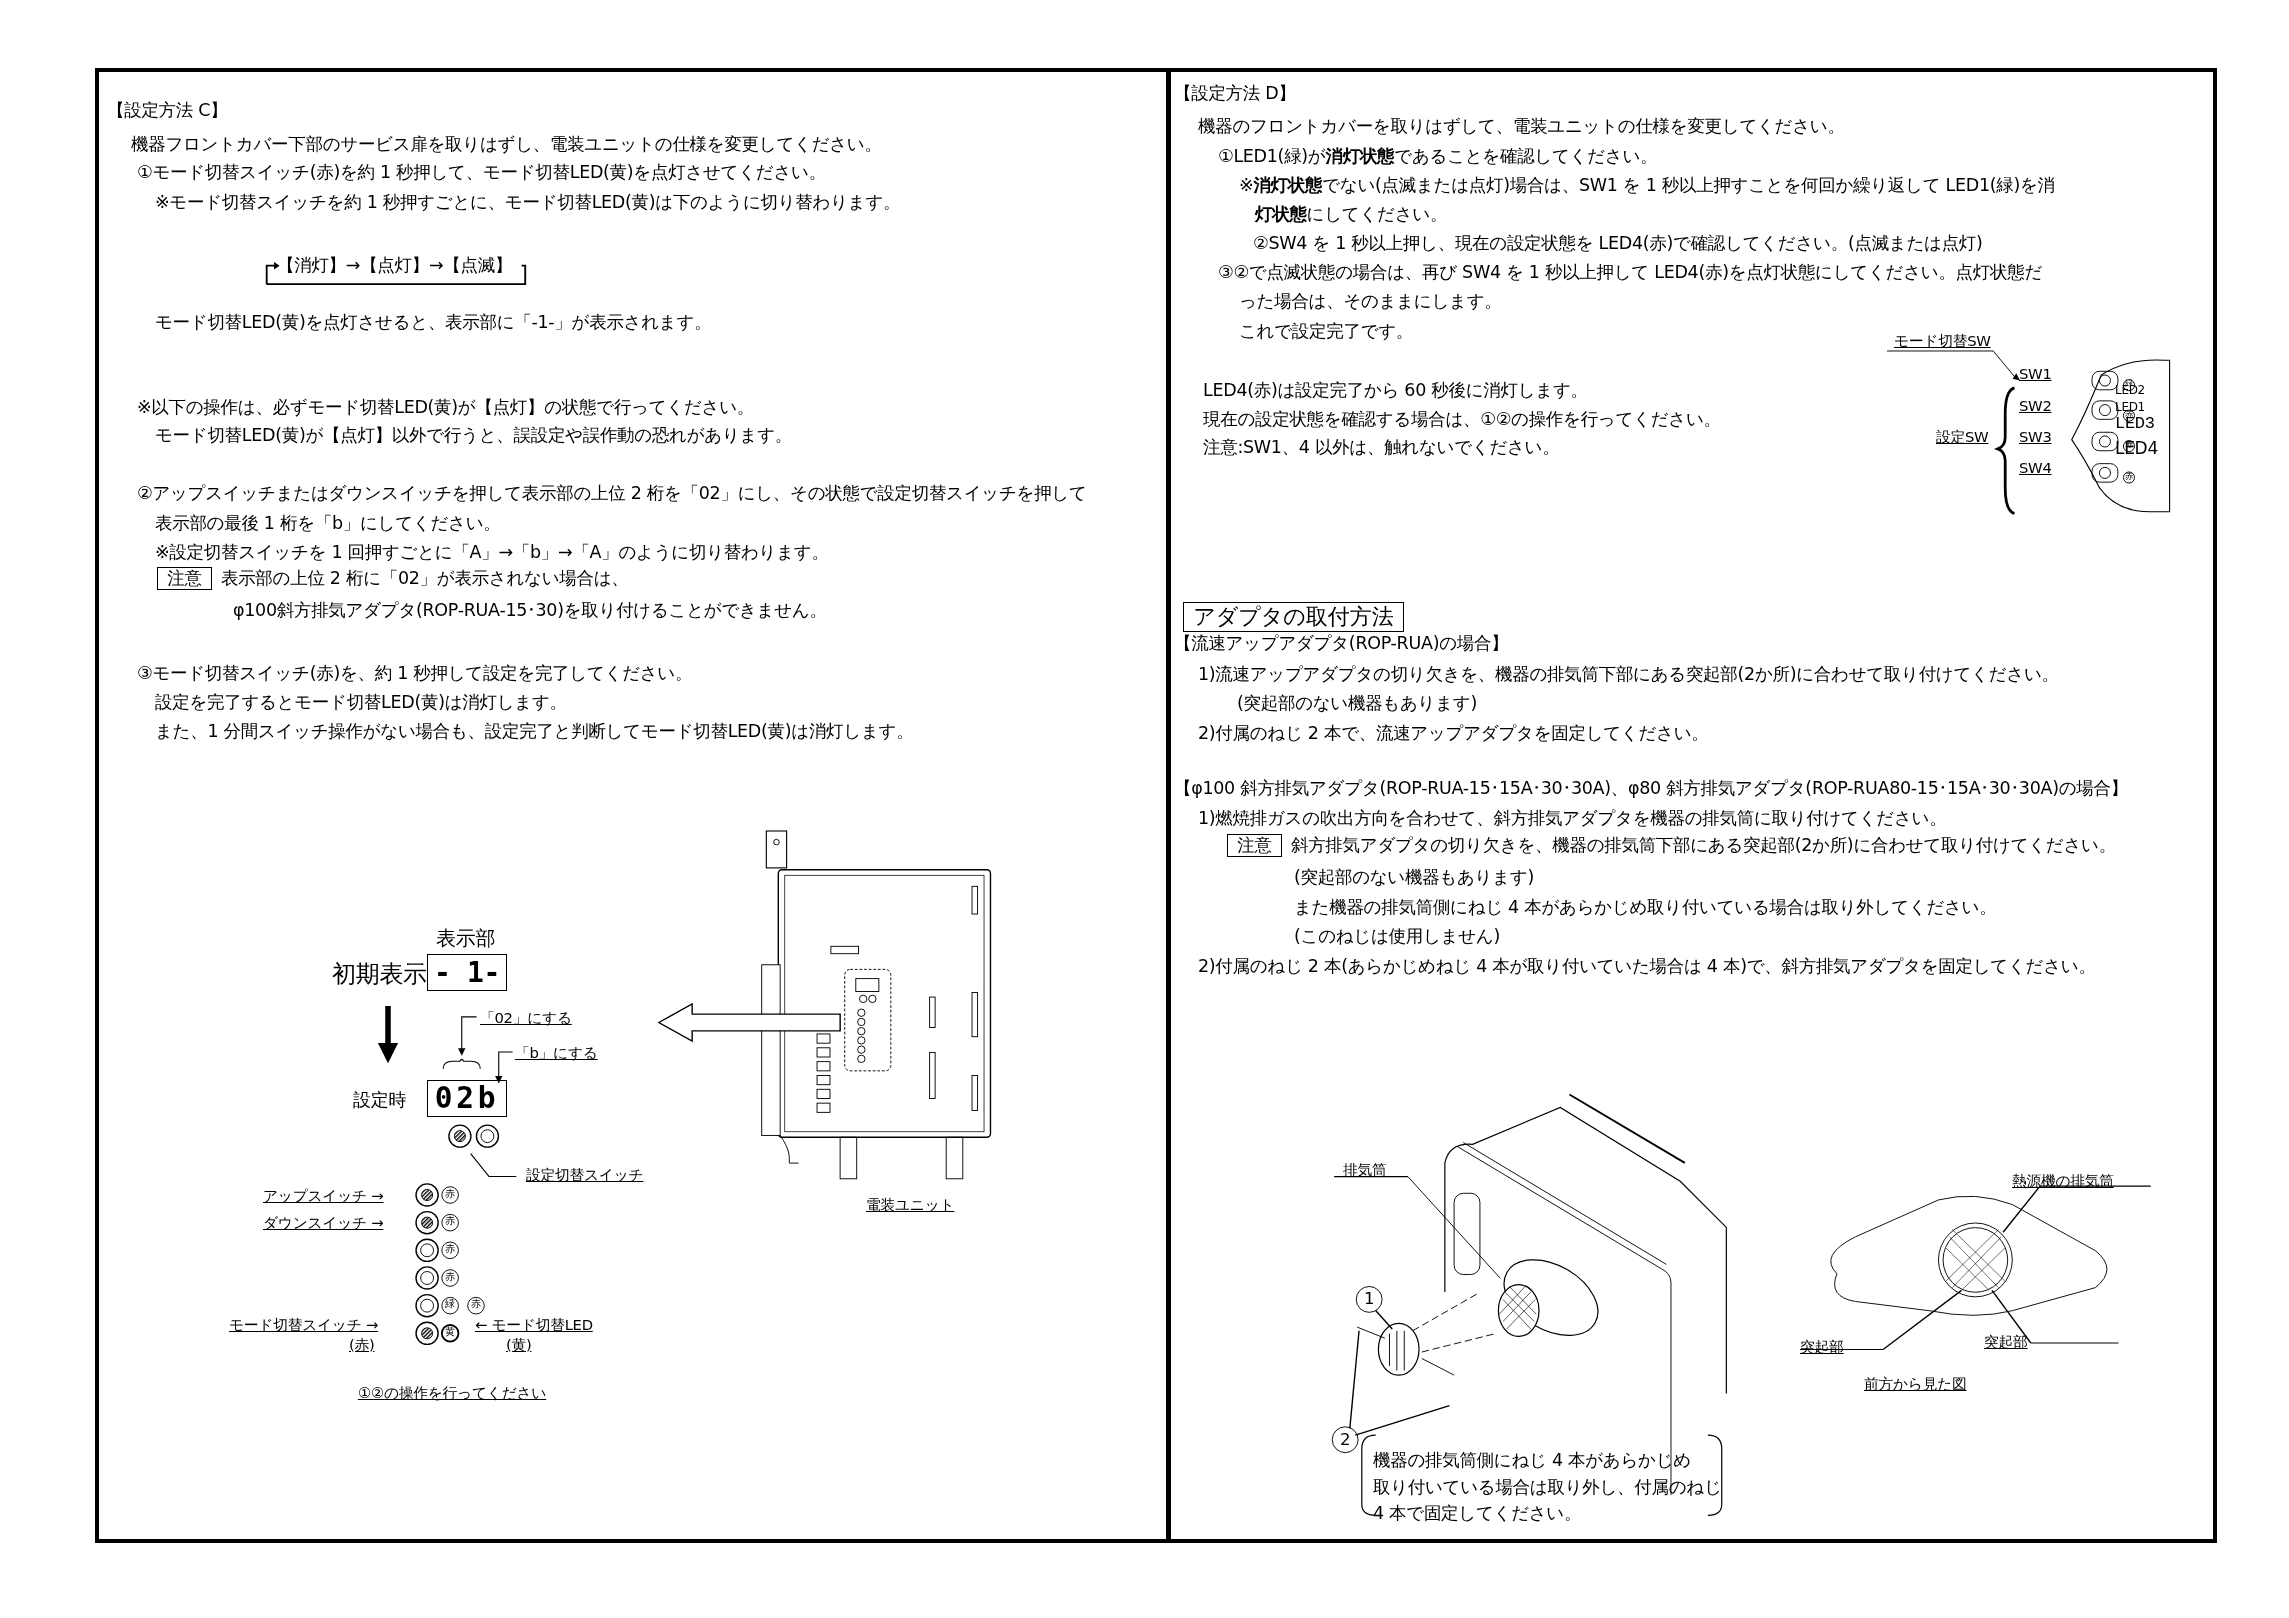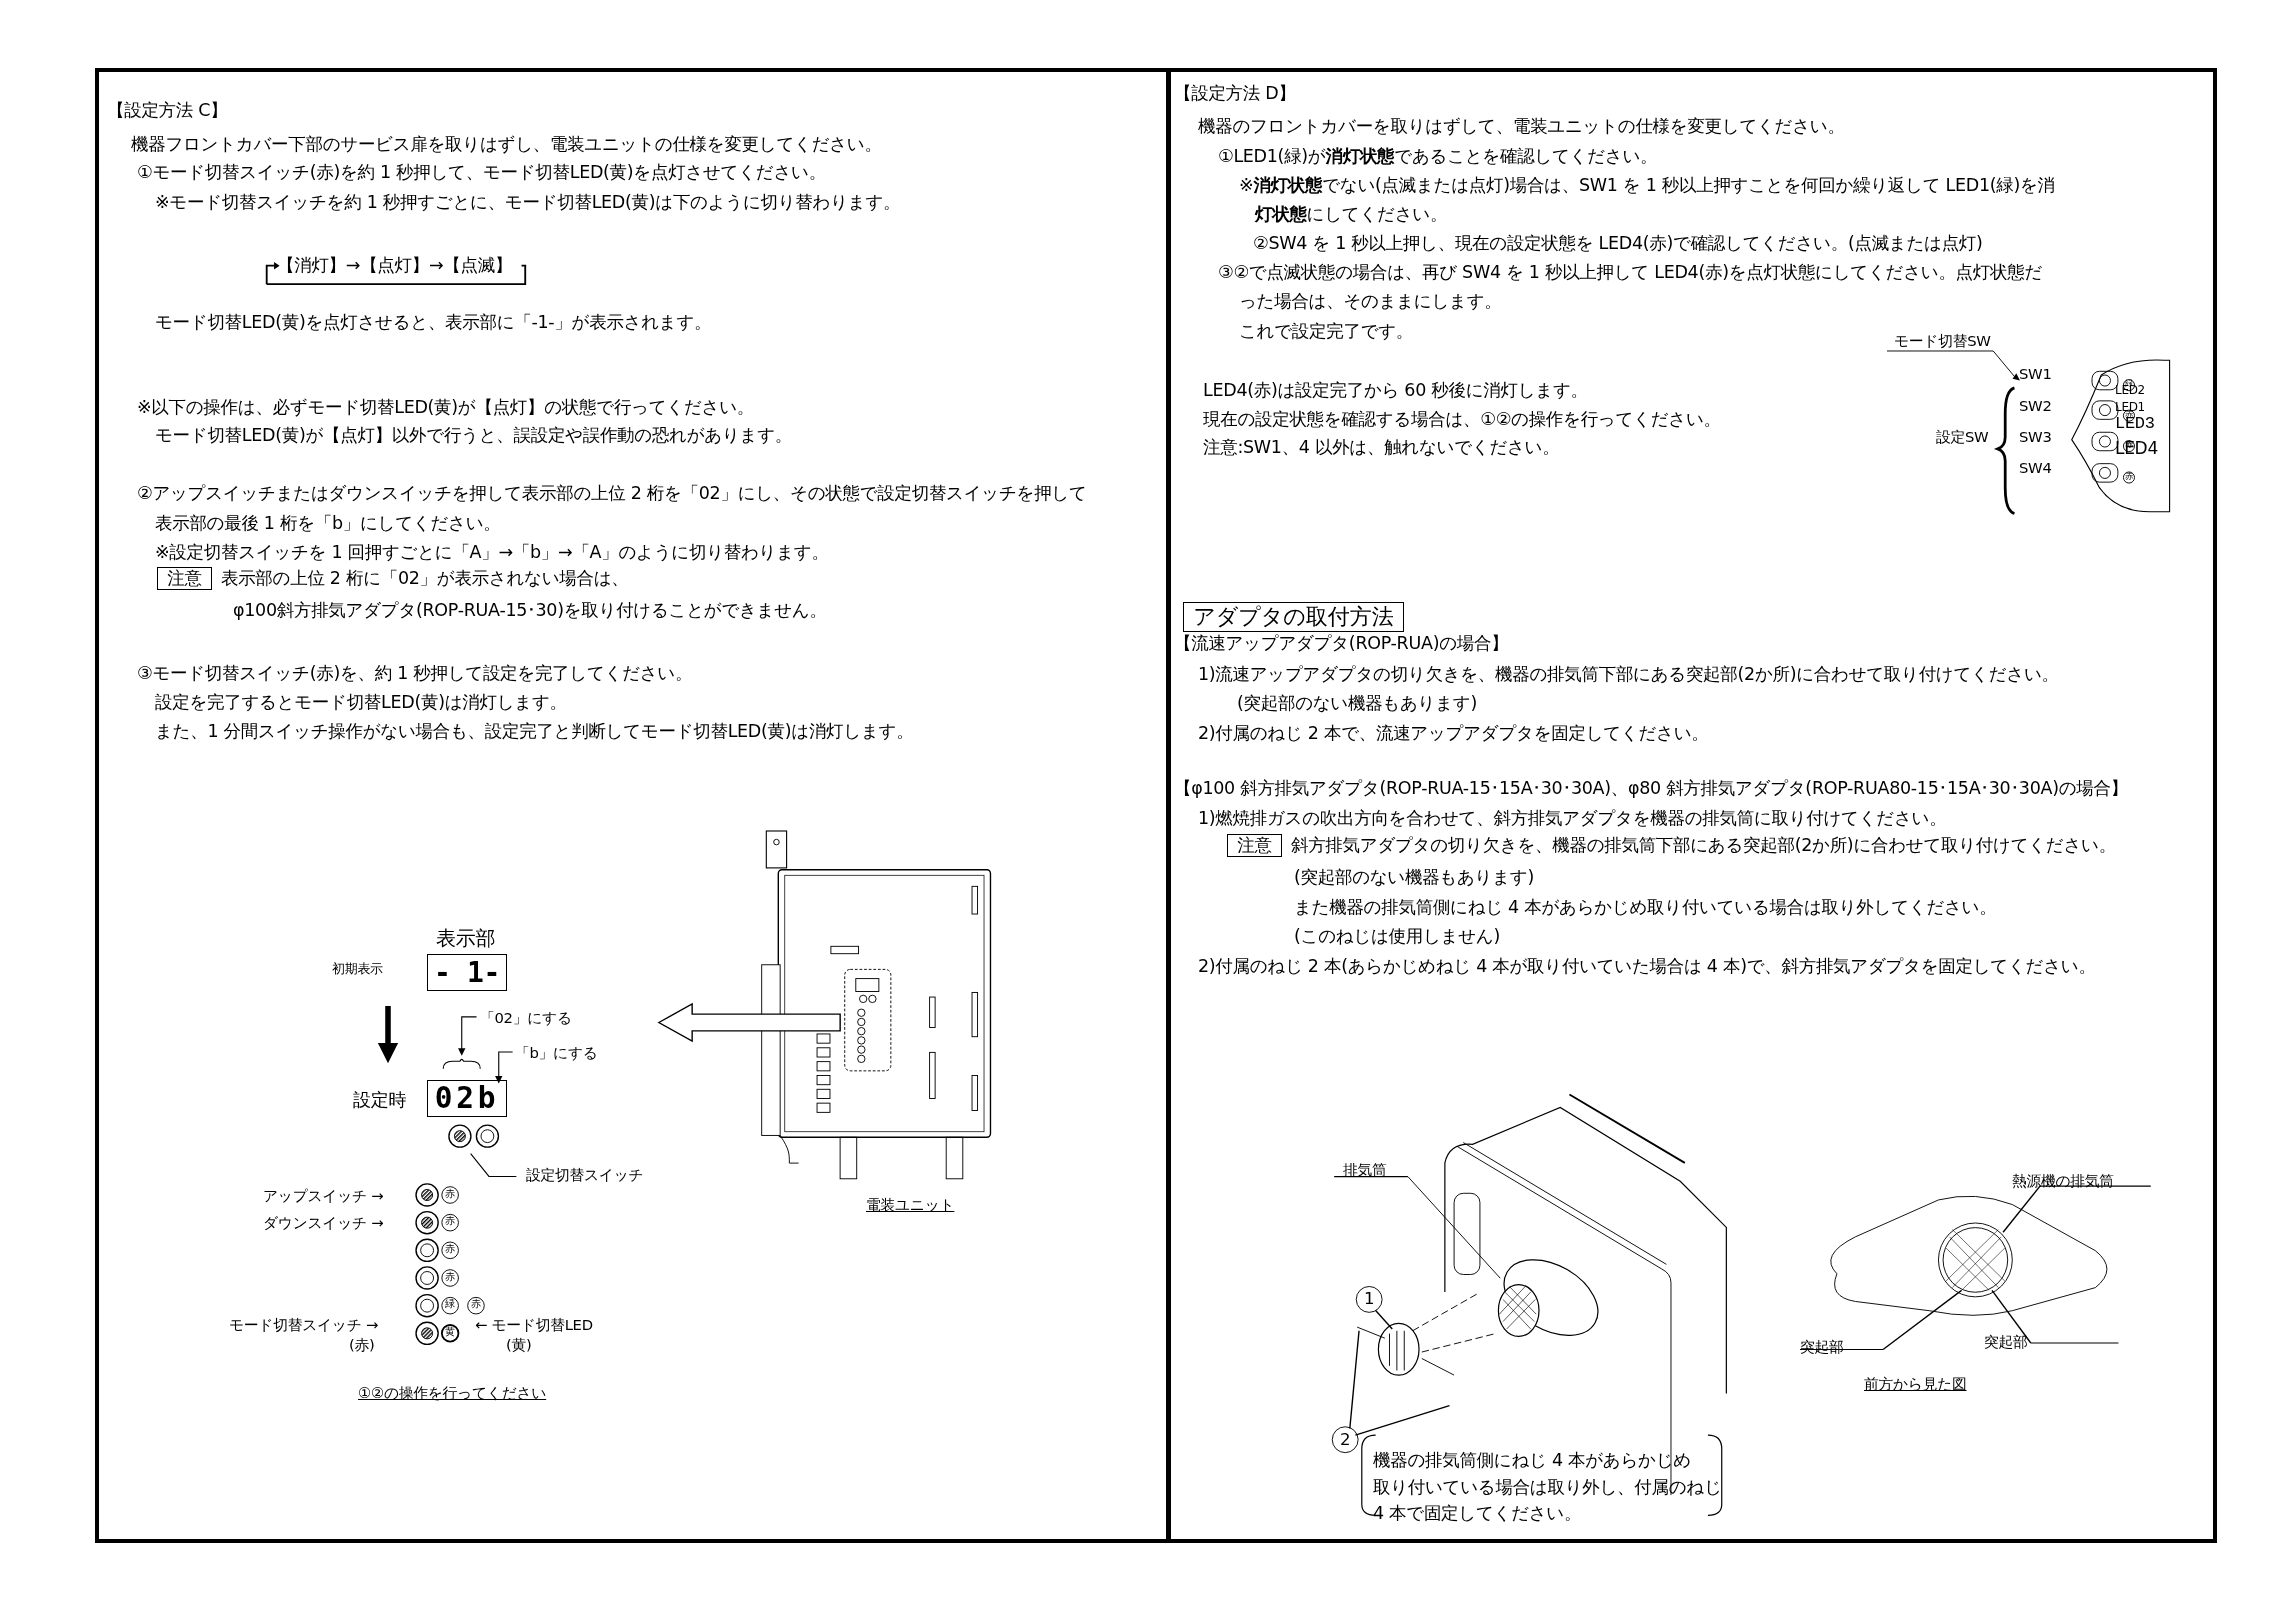--- a/index.html
+++ b/index.html
@@ -5,21 +5,21 @@
     html, body { margin: 0; padding: 0; background: #ffffff; }
     body { width: 2290px; height: 1619px; position: relative; overflow: hidden;
            font-family: "DejaVu Sans", "Liberation Sans", sans-serif; color: #000; }
     .frame { position: absolute; left: 95px; top: 68px; width: 2114px; height: 1467px;
              border: 4.6px solid #000; box-sizing: content-box; }
     .divider { position: absolute; left: 1166px; top: 68px; width: 4.6px; height: 1475px; background: #000; }
     .t { position: absolute; font-size: 17.5px; line-height: 1; white-space: nowrap; letter-spacing: -0.3px; }
     .b { font-weight: bold; }
     .note-box { display: inline-block; border: 1.4px solid #000; padding: 1.8px 9.2px; margin-right: 9.2px; }
     .title-box { position: absolute; border: 1.4px solid #000; padding: 2.8px 9.2px; font-size: 22px; line-height: 1; white-space: nowrap; }
-    .small { font-size: 14.8px; }
+    .small { font-size: 14.8px; text-decoration: underline; }
     .u { text-decoration: underline; }
     svg { position: absolute; overflow: visible; }
     .seg { font-family: "DejaVu Sans Mono", monospace; font-weight: bold; }
   </style>
 </head>
 <body>
 
 <div class="frame"></div>
 <div class="divider"></div>
 
@@ -48,21 +48,21 @@
     <span class="note-box">注意</span><span>表示部の上位 2 桁に「02」が表示されない場合は、</span>
   </div>
   <div class="t" style="left:233px;top:602px;">φ100斜方排気アダプタ(ROP-RUA-15･30)を取り付けることができません。</div>
 
   <div class="t" style="left:137px;top:665px;">③モード切替スイッチ(赤)を、約 1 秒押して設定を完了してください。</div>
   <div class="t" style="left:155px;top:694px;">設定を完了するとモード切替LED(黄)は消灯します。</div>
   <div class="t" style="left:155px;top:723px;">また、1 分間スイッチ操作がない場合も、設定完了と判断してモード切替LED(黄)は消灯します。</div>
 
   <div>
     <div class="t" style="left:436px;top:928px;font-size:20px;">表示部</div>
-    <div class="t" style="left:332px;top:962px;font-size:13px;">初期表示</div>
+    <div class="t" style="left:332px;top:962px;font-size:24px;">初期表示</div>
     <div class="t seg" style="left:427px;top:954px;width:78px;height:35px;border:1.4px solid #000;font-size:28px;text-align:center;line-height:35px;">- 1-</div>
 
     <svg style="left:374px;top:1006px;" width="28" height="60" viewBox="0 0 30 65">
       <rect x="12" y="0" width="6" height="45" fill="#000"></rect>
       <polygon points="4,40 26,40 15,62" fill="#000"></polygon>
     </svg>
 
     <div class="t small" style="left:480px;top:1011px;">「02」にする</div>
     <div class="t small" style="left:515px;top:1046px;">「b」にする</div>
     <svg style="left:434px;top:1015px;" width="111" height="74" viewBox="0 0 120 80">

